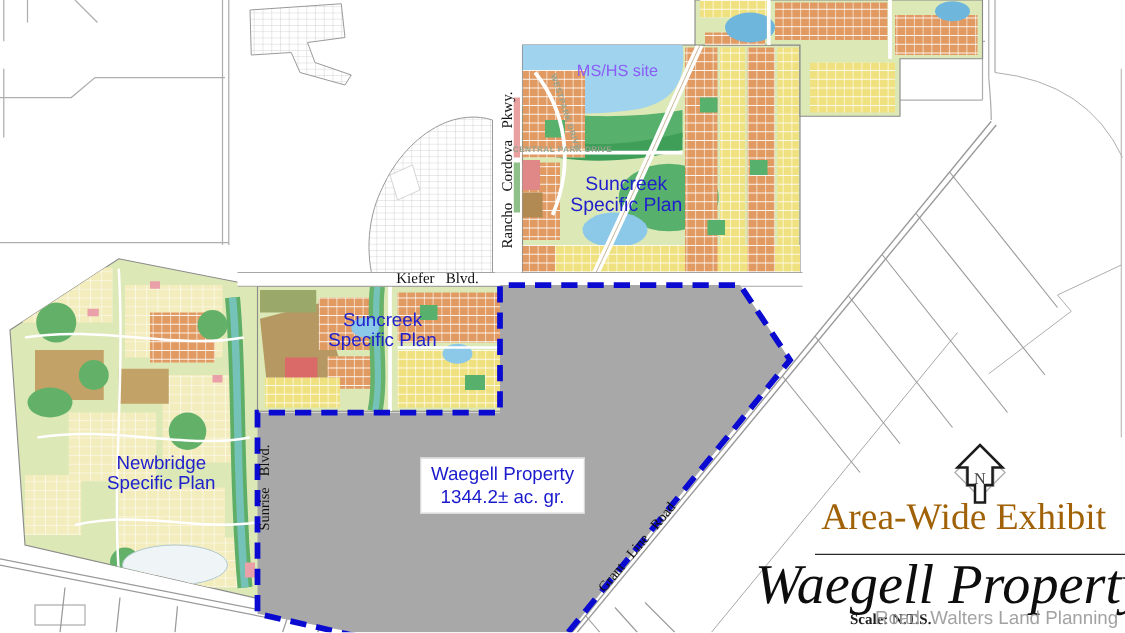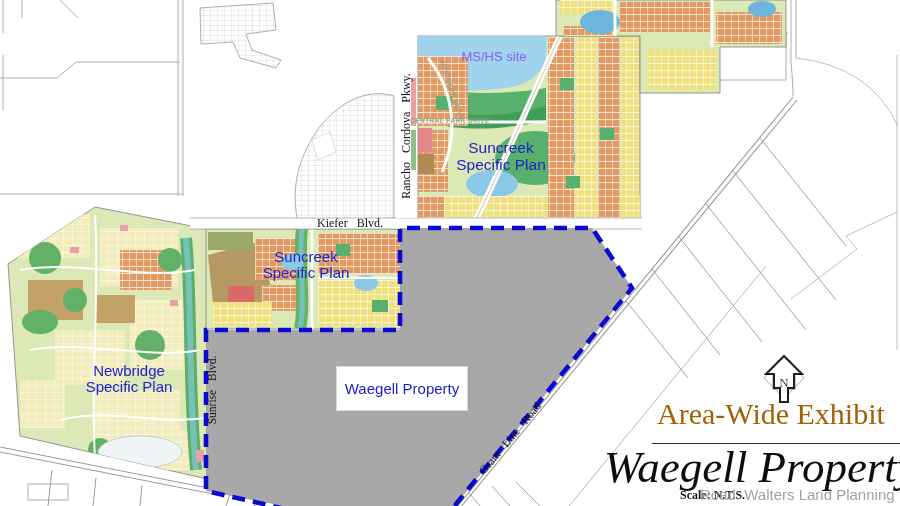--- a/index.html
+++ b/index.html
@@ -250,20 +250,21 @@
     <div>Specific Plan</div>
   </div>
 
   <div class="lbl plan-lbl plan-lbl-sm" style="left:129px;top:343px;margin-top:36px;">
     <div>Newbridge</div>
     <div>Specific Plan</div>
   </div>
 
   <div class="waegell-box">
     <div>Waegell Property</div>
+    <div>1344.2± ac. gr.</div>
   </div>
 
   <div class="lbl road-lbl" style="left:350px;top:223px;font-size:12px;text-align:center;">Kiefer Blvd.</div>
   <div class="lbl road-lbl road-lbl-v" style="left:406px;top:136px;font-size:12px;">Rancho Cordova Pkwy.</div>
   <div class="lbl road-lbl road-lbl-v" style="left:212px;top:390px;font-size:11.5px;">Sunrise Blvd.</div>
   <div class="lbl road-lbl" style="left:510px;top:438px;font-size:11.5px;transform:translate(-50%,-50%) rotate(-50deg);">Grant Line Road</div>
   <div class="lbl street-lbl" style="left:450px;top:120px;">CENTRAL PARK DRIVE</div>
   <div class="lbl street-lbl" style="left:452px;top:90px;transform:translate(-50%,-50%) rotate(72deg);">WESTPARK DRIVE</div>
 
   <svg style="position:absolute;left:758px;top:354px;" width="52" height="52" viewBox="0 0 52 52">

